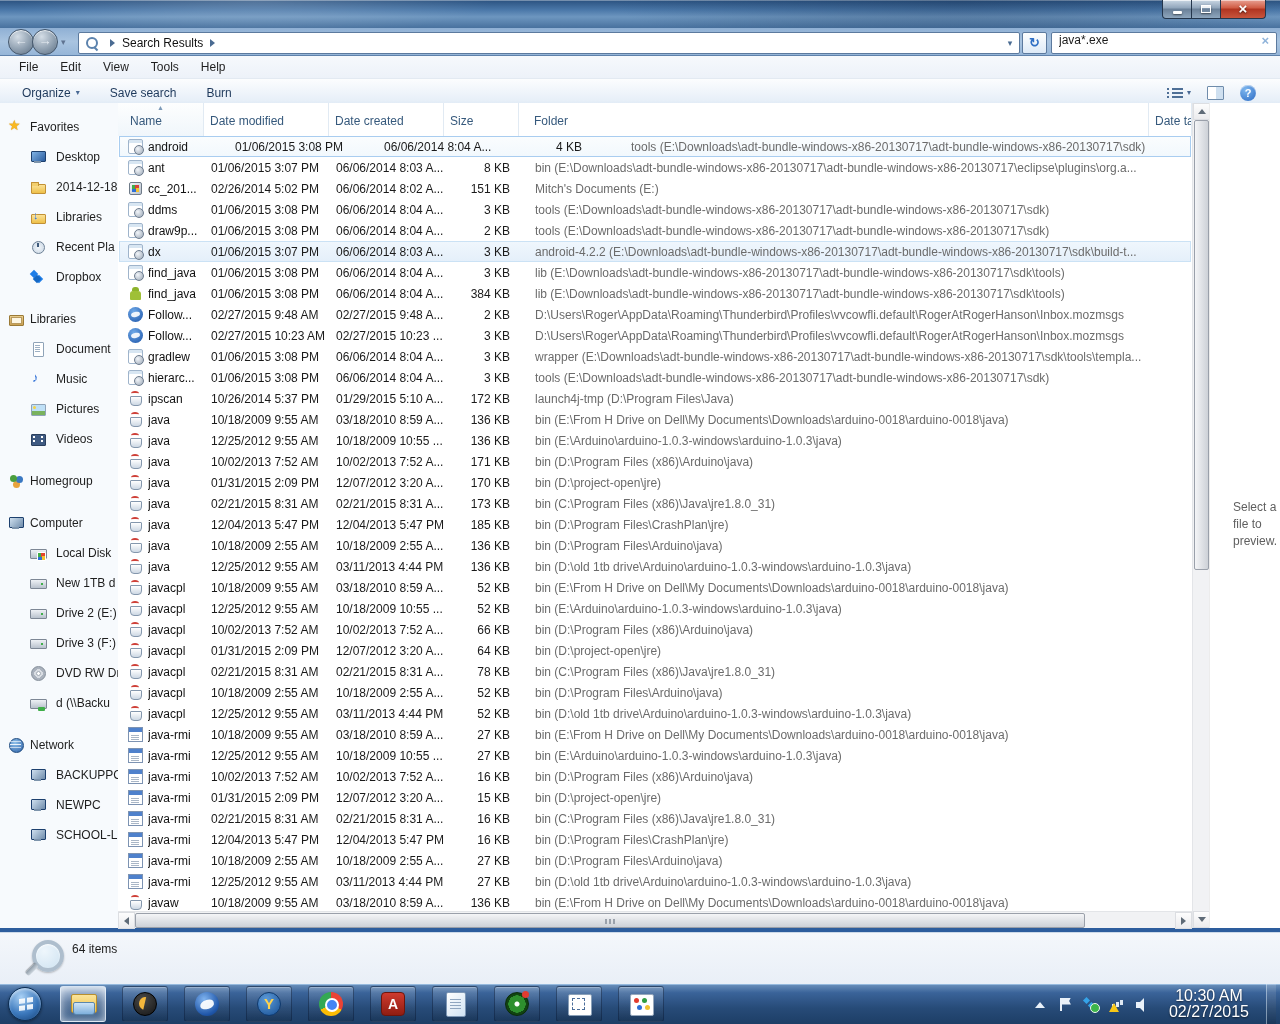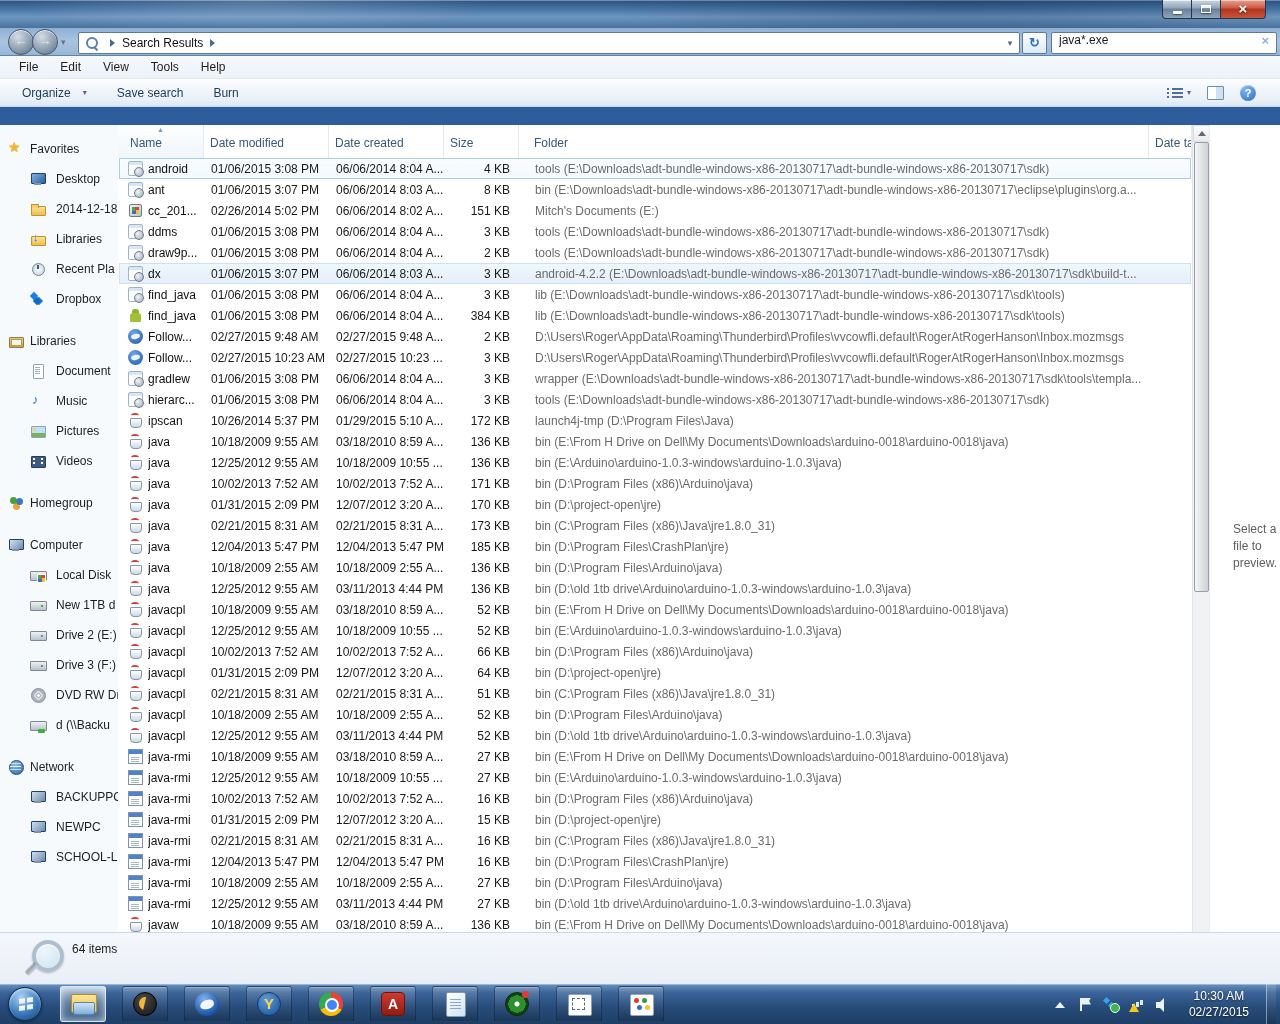--- a/index.html
+++ b/index.html
@@ -59,36 +59,36 @@
   .search-clear::after { content:"×"; }
 
   
   .menubar { position:absolute; left:0; top:56px; width:1280px; height:23px;
     background:linear-gradient(#f6f9fc,#edf2f9); border-bottom:1px solid #e3eaf2;
     display:flex; align-items:center; padding-left:8px; }
   .menu-item { padding:3px 11px; color:#1e1e1e;text-align:right; }
   .toolbar { position:absolute; left:0; top:79px; width:1280px; height:28px;
     background:linear-gradient(#fcfdfe,#e7eff8 80%,#dce7f3); border-bottom:1px solid #c8d6e5;
     display:flex; align-items:center; padding:0 14px; color:#1e395b; }
-  .tb-btn { display:flex; align-items:center; gap:12px; padding:4px 8px; margin-right:14px; border-radius:2px; }
+  .tb-btn { display:flex; align-items:center; gap:5px; padding:4px 8px; margin-right:14px; border-radius:2px; }
   .caret { font-size:8px; color:#4a6a95; }
   .caret::after { content:"▾"; }
   .tb-right { margin-left:auto; display:flex; align-items:center; gap:16px; padding-right:10px; }
   .ic-views { width:17px; height:12px; position:relative; }
   .ic-views::before { content:""; position:absolute; left:6px; top:1px; width:11px; height:2px; background:#4e6f96; box-shadow:0 4px 0 #4e6f96, 0 8px 0 #4e6f96; }
   .ic-views::after { content:""; position:absolute; left:1px; top:1px; width:2px; height:2px; background:#4e6f96; box-shadow:0 4px 0 #4e6f96, 0 8px 0 #4e6f96; }
   .views-wrap { display:flex; align-items:center; gap:4px; }
   .ic-preview-pane { width:17px; height:14px; border:1px solid #6f8cab; border-radius:1px;
     background:linear-gradient(90deg,#ffffff 55%,#cfe0f0 55%); }
   .ic-help { width:16px; height:16px; border-radius:50%; text-align:center;
     background:radial-gradient(circle at 35% 30%, #7db7ef, #2d6bc4); box-shadow:inset 0 1px 1px rgba(255,255,255,.6); }
   .ic-help::after { content:"?"; color:#fff; font-weight:bold; font-size:11px; line-height:16px; }
 
   
-  .main { position:absolute; left:0; top:125px; width:1056px; height:825px; background:#15803d; }
+  .main { position:absolute; left:0; top:103px; width:1056px; height:825px; background:#15803d; }
   .sidebar { position:absolute; left:0; top:0; bottom:0; width:118px; background:#f7fafd; overflow:hidden; padding-top:0; }
   .sb-section { margin-top:21px; }
   .sb-section:first-child { margin-top:13px; }
   .sb-header { display:flex; align-items:center; height:21px; padding-left:8px; gap:6px; color:#1e1e1e; white-space:nowrap; overflow:hidden; }
   .sb-item { display:flex; align-items:center; height:21px; padding-left:30px; gap:10px; white-space:nowrap; overflow:hidden; color:#1e1e1e;margin-top:9px; }
 
   
   .si { position:relative; width:16px; height:16px; flex:none; }
   .si-star::before { content:"★"; position:absolute; left:0; top:-2px; font-size:14px; color:#f9b822; text-shadow:0 0 1px #b97f12; }
   .si-desktop::before, .si-computer::before { content:""; position:absolute; left:1px; top:2px; width:13px; height:9px;
@@ -133,21 +133,21 @@
   
   .filelist { position:absolute; left:118px; top:0; width:1074px; bottom:17px; background:#fff; }
   .list-header { display:flex; height:33px; background:#fff; }
   .hcell { position:relative; display:flex; align-items:flex-end; padding:0 6px 8px 6px; color:#36597c;
     border-right:1px solid #e1eaf3; white-space:nowrap; overflow:hidden; }
   .hcell.sorted { background:linear-gradient(#fdfefe,#f0f6fb); }
   .sortmark { position:absolute; top:1px; left:50%; transform:translateX(-50%); font-size:7px; color:#7d9ab8; }
   .sortmark::after { content:"▲"; }
   .rows { position:absolute; left:0; right:0; top:33px; bottom:0; overflow:hidden; }
   .row { display:flex; height:21px; align-items:center; margin:0 1px; }
-  .row.focus { box-shadow:inset 0 0 0 1px #a9cdf0; background:linear-gradient(#fbfdfe,#f1f8fd); }
+  .row.focus { box-shadow:inset 0 0 0 1px #a9cdf0; background:linear-gradient(#fbfdfe,#f1f8fd);gap:24px; }
   .row.hover { box-shadow:inset 0 0 0 1px #cbe2f5; background:linear-gradient(#f0f7fd,#e4effa); }
   .cell { height:21px; display:flex; align-items:center; padding:0 6px; overflow:hidden; white-space:nowrap; }
   .c-name { width:86px; padding-left:9px; gap:5px; color:#111; }
   .c-mod { width:125px; color:#1a1a1a; }
   .c-cre { width:115px; color:#1a1a1a; }
   .c-size { width:75px; justify-content:flex-end; padding-right:10px; color:#1a1a1a; }
   .c-folder { flex:1; color:#6b6b6b; padding-left:15px; }
   .fname { overflow:hidden; }
 
   
@@ -241,21 +241,21 @@
   .ti { position:relative; width:17px; height:17px; flex:none; }
   .ti-expand::before { content:""; position:absolute; left:4px; top:6px; border-left:5px solid transparent; border-right:5px solid transparent; border-bottom:6px solid #e9f1f9; }
   .ti-flag::before { content:""; position:absolute; left:3px; top:2px; width:2px; height:13px; background:#e9f1f9; }
   .ti-flag::after { content:""; position:absolute; left:5px; top:2px; width:9px; height:7px; background:#e9f1f9; clip-path:polygon(0 0,100% 0,80% 50%,100% 100%,0 100%); }
   .ti-dropbox::before { content:""; position:absolute; left:1px; top:2px; width:5px; height:5px; background:#35a3e8; transform:rotate(45deg); box-shadow:7px 0 0 #35a3e8; }
   .ti-dropbox::after { content:""; position:absolute; left:7px; top:7px; width:8px; height:8px; border-radius:50%; background:#3db54a; border:1px solid #eef6ee; }
   .ti-network::before { content:""; position:absolute; left:3px; bottom:4px; width:3px; height:5px; background:#dfe9f3; box-shadow:4px -2px 0 #dfe9f3, 8px -4px 0 #dfe9f3; }
   .ti-network::after { content:""; position:absolute; left:0; bottom:1px; border-left:5px solid transparent; border-right:5px solid transparent; border-bottom:9px solid #f8c716; }
   .ti-volume::before { content:""; position:absolute; left:1px; top:6px; width:4px; height:6px; background:#e9f1f9; }
   .ti-volume::after { content:""; position:absolute; left:2px; top:2px; border-top:7px solid transparent; border-bottom:7px solid transparent; border-right:7px solid #e9f1f9; }
-  .clock { display:flex; flex-direction:column; align-items:center; justify-content:center; color:#fff; font-size:12px; line-height:16px;
+  .clock { display:flex; flex-direction:column; align-items:center; justify-content:center; color:#fff; font-size:16px; line-height:16px;
     text-shadow:0 1px 2px rgba(0,0,0,.6); padding:0 8px; }
   .show-desktop { width:10px; height:40px; border-left:1px solid rgba(220,235,250,.5); background:linear-gradient(rgba(255,255,255,.15), rgba(0,0,0,.12)); }
 </style>
 </head>
 <body>
 
 <div id="screen">
 
   <div class="titlebar">
     <div class="win-controls">
@@ -688,21 +688,21 @@
             <div class="cell c-size">64 KB</div>
             <div class="cell c-folder">bin (D:\project-open\jre)</div>
           </div>
           <div class="row">
             <div class="cell c-name">
               <span class="fi fi-java"></span>
               <span class="fname">javacpl</span>
             </div>
             <div class="cell c-mod">02/21/2015 8:31 AM</div>
             <div class="cell c-cre">02/21/2015 8:31 A...</div>
-            <div class="cell c-size">51 KB</div>
+            <div class="cell c-size">78 KB</div>
             <div class="cell c-folder">bin (C:\Program Files (x86)\Java\jre1.8.0_31)</div>
           </div>
           <div class="row">
             <div class="cell c-name">
               <span class="fi fi-java"></span>
               <span class="fname">javacpl</span>
             </div>
             <div class="cell c-mod">10/18/2009 2:55 AM</div>
             <div class="cell c-cre">10/18/2009 2:55 A...</div>
             <div class="cell c-size">52 KB</div>

